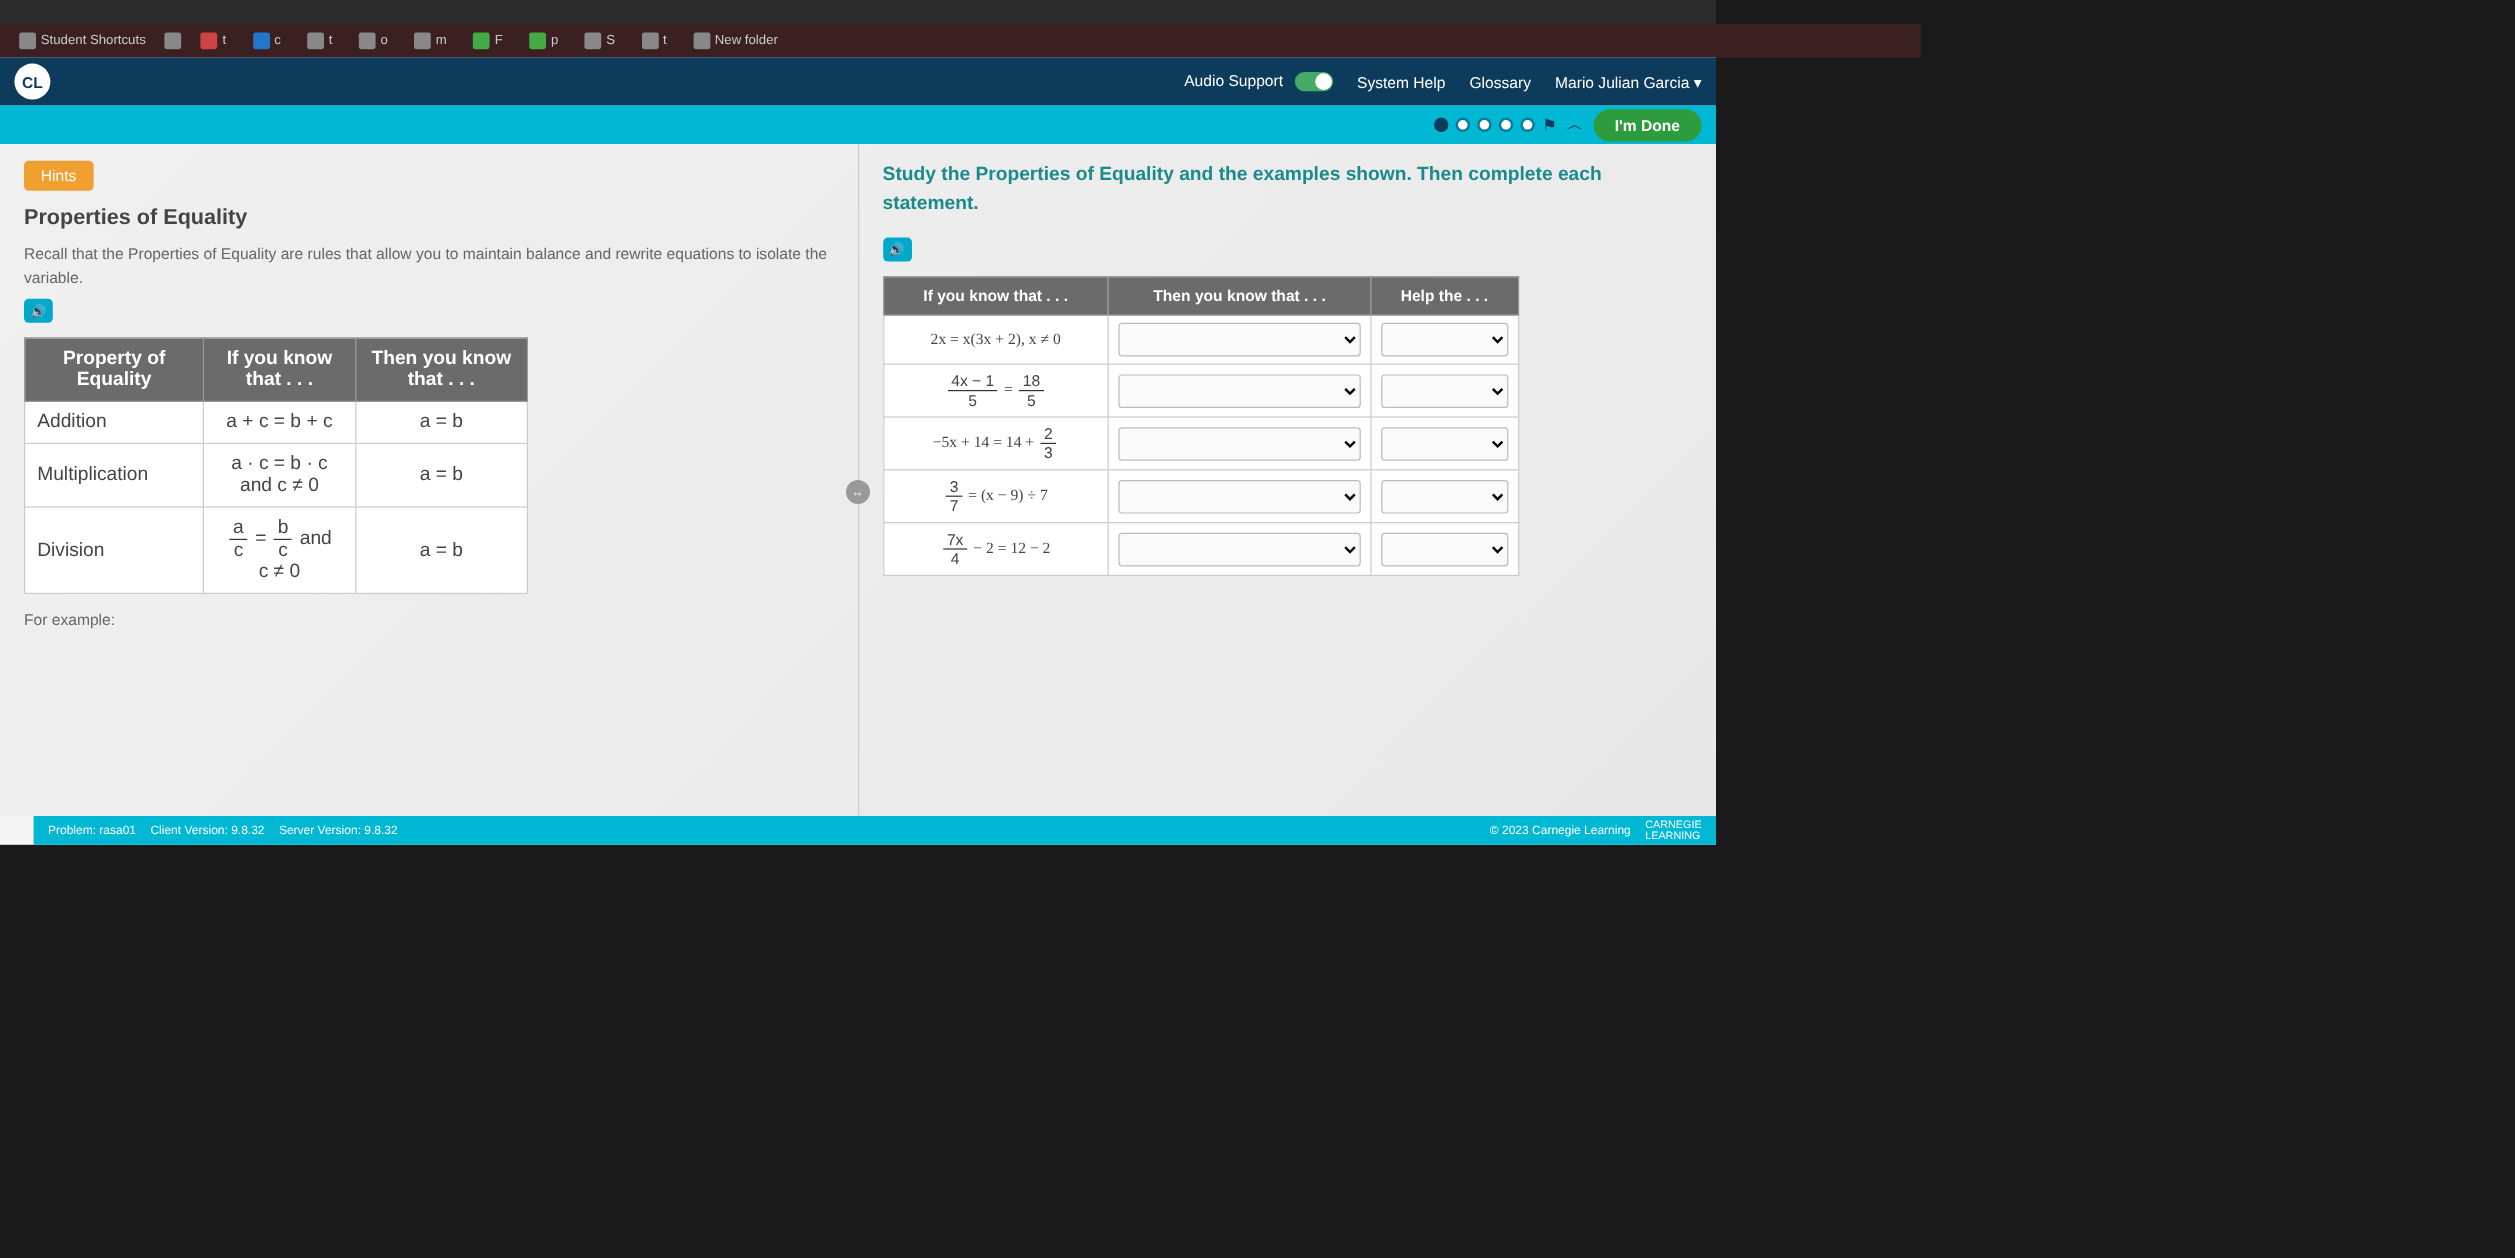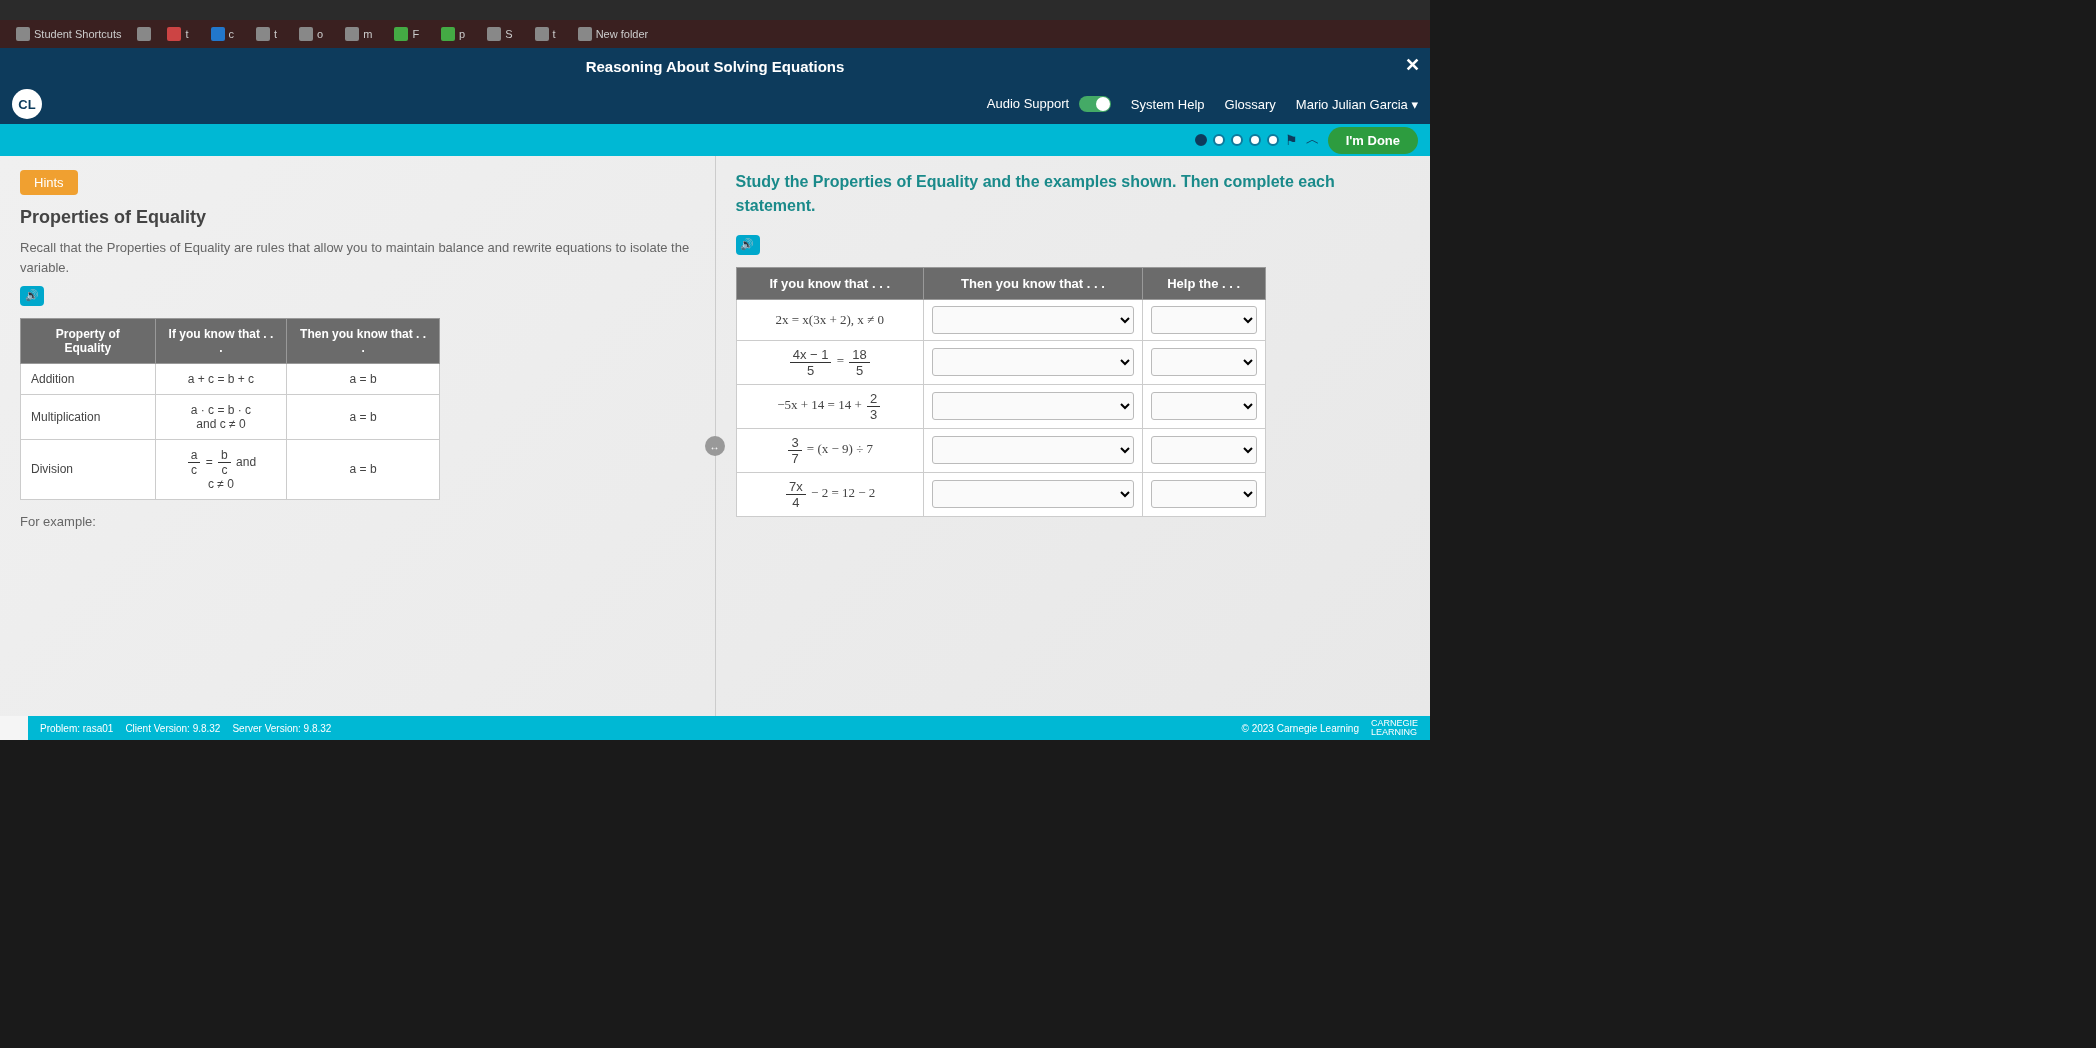--- a/index.html
+++ b/index.html
@@ -1,19 +1,19 @@
 <!DOCTYPE html>
 <html><head>
 <meta charset="utf-8">
 <style>
 * { margin: 0; padding: 0; box-sizing: border-box; font-family: Arial, sans-serif; }
 body { background: #1a1a1a; width: 2096px; height: 1048px; overflow: hidden; }
 
 .browser-chrome { background: #2b2b2b; height: 20px; width: 1430px; }
-.bookmark-bar { background: #3a2020; height: 28px; width: 1430px; display: flex; align-items: center; padding: 0 10px; gap: 10px; }
+.bookmark-bar { background: #3a2020; height: 28px; width: 1601px; display: flex; align-items: center; padding: 0 10px; gap: 10px; }
 .bookmark-item { color: #ccc; font-size: 11px; display: flex; align-items: center; gap: 4px; padding: 2px 6px; }
 .bookmark-icon { width: 14px; height: 14px; background: #888; border-radius: 2px; display: inline-block; }
 
 .app-container { width: 1430px; background: #f5f5f5; position: relative; }
 
 .title-bar { background: #0d3b5c; color: #fff; height: 36px; display: flex; align-items: center; justify-content: center; font-size: 15px; font-weight: bold; position: relative; }
 .close-x { position: absolute; right: 10px; top: 6px; color: #fff; font-size: 18px; cursor: pointer; }
 
 .header-bar { background: #0d3b5c; height: 40px; display: flex; align-items: center; padding: 0 12px; gap: 20px; color: #fff; font-size: 13px; }
 .cl-logo { background: #fff; color: #0d3b5c; width: 30px; height: 30px; border-radius: 50%; display: flex; align-items: center; justify-content: center; font-weight: bold; font-size: 13px; }
@@ -33,21 +33,21 @@
 .content-area { display: flex; height: 560px; background: linear-gradient(135deg, #f0f0f0, #e8e8e8); }
 .left-panel, .right-panel { flex: 1; padding: 14px 20px; overflow: auto; }
 .divider { width: 1px; background: #ccc; position: relative; }
 .divider-handle { position: absolute; top: 50%; left: -10px; width: 20px; height: 20px; background: #999; border-radius: 50%; display: flex; align-items: center; justify-content: center; color: #fff; font-size: 10px; cursor: ew-resize; }
 
 .hints-btn { background: #f0a030; color: #fff; border: none; border-radius: 4px; padding: 5px 14px; font-size: 13px; cursor: pointer; margin-bottom: 12px; }
 .panel-title { font-size: 18px; font-weight: bold; color: #444; margin-bottom: 10px; }
 .panel-desc { font-size: 13px; color: #666; line-height: 1.5; margin-bottom: 8px; }
 .audio-btn { background: #00a8cc; color: #fff; border: none; border-radius: 4px; width: 24px; height: 20px; font-size: 11px; cursor: pointer; display: inline-flex; align-items: center; justify-content: center; margin-bottom: 12px; }
 
-.prop-table { border-collapse: collapse; width: 420px; font-size: 12px; }
+.prop-table { border-collapse: collapse; width: 420px; font-size: 16px; }
 .prop-table th { background: #6b6b6b; color: #fff; padding: 8px 10px; text-align: center; font-weight: bold; border: 1px solid #999; }
 .prop-table td { background: #fff; padding: 8px 10px; text-align: center; border: 1px solid #ccc; color: #444; }
 .prop-table td:first-child { text-align: left; }
 
 .instruction { color: #1a8a8a; font-size: 16px; font-weight: bold; line-height: 1.5; margin-bottom: 16px; }
 
 .eq-table { border-collapse: collapse; width: 530px; font-size: 13px; }
 .eq-table th { background: #6b6b6b; color: #fff; padding: 8px; text-align: center; font-weight: bold; border: 1px solid #999; }
 .eq-table td { background: #fff; padding: 6px 8px; border: 1px solid #ccc; color: #444; vertical-align: middle; }
 .eq-table td:first-child { text-align: center; font-family: 'Times New Roman', serif; }
@@ -110,24 +110,20 @@
       <span>t</span>
     </div>
   <div class="bookmark-item">
       <span class="bookmark-icon"></span>
       <span>New folder</span>
     </div>
 </div>
 
 <div class="app-container">
 
-  <div class="title-bar">
-    <span>Reasoning About Solving Equations</span>
-    <span class="close-x">✕</span>
-  </div>
 
   <div class="header-bar">
     <div class="cl-logo">CL</div>
     <div class="header-spacer"></div>
     <div class="header-item">
       <span>Audio Support</span>
       <span class="toggle"></span>
     </div>
     <div class="header-item">System Help</div>
     <div class="header-item">Glossary</div>

